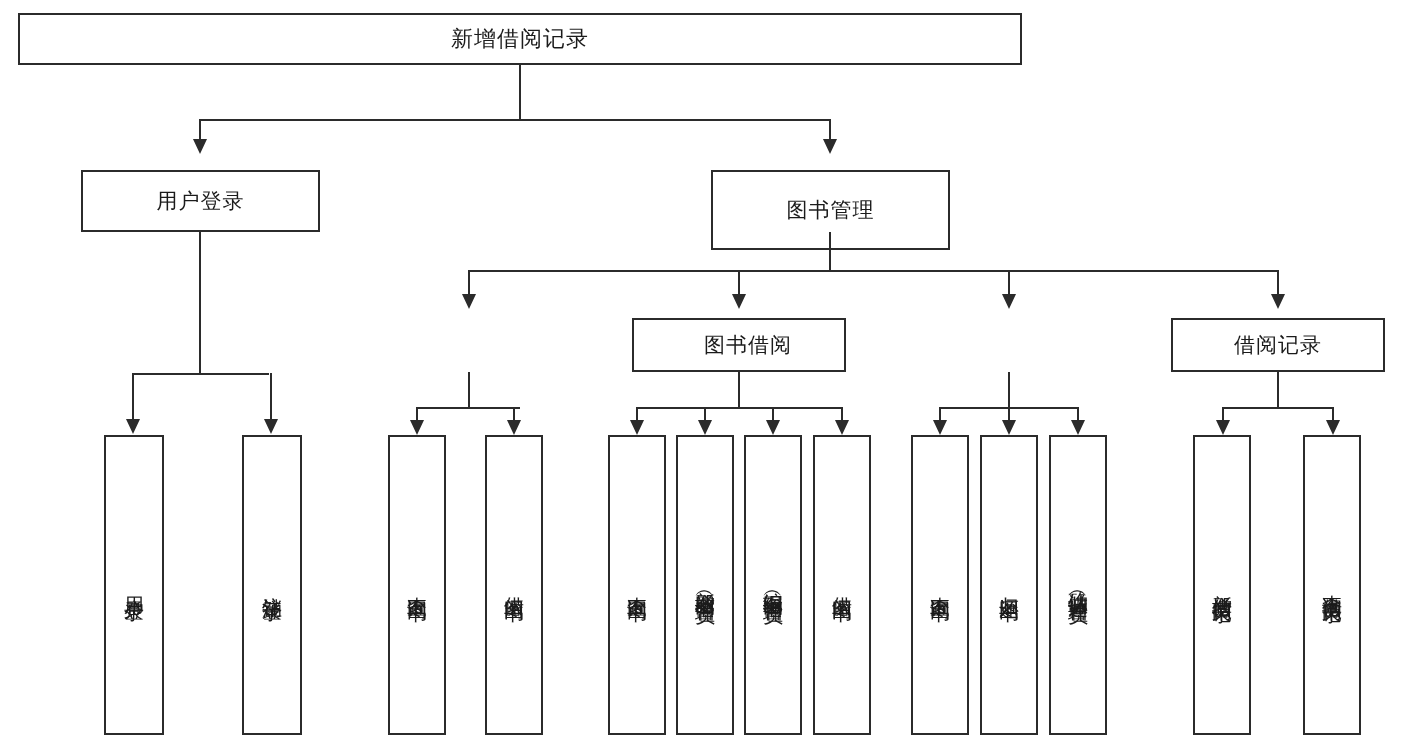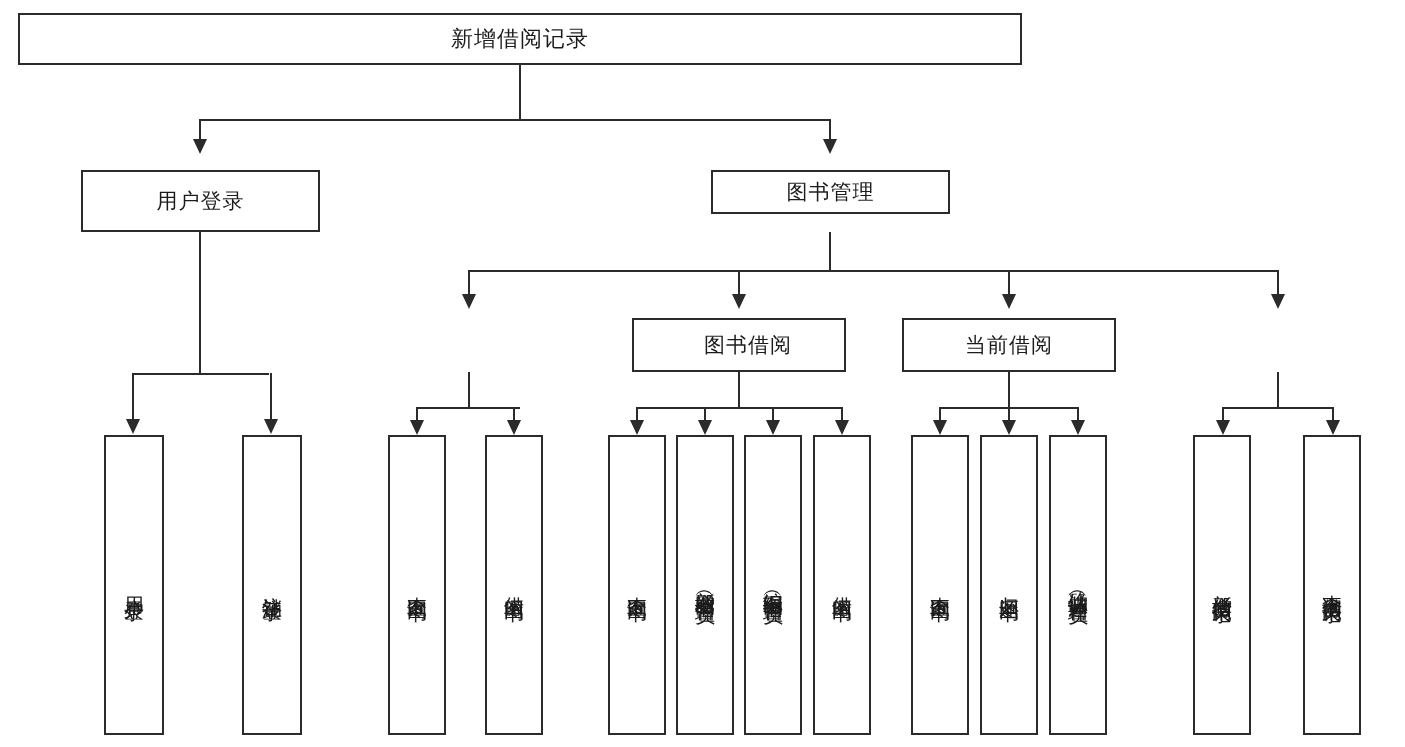--- a/index.html
+++ b/index.html
@@ -88,21 +88,21 @@
   <div class="ln h" style="left:199px;top:119px;width:632px;height:2px;"></div>
 
   <div class="ln v" style="left:199px;top:119px;width:2px;height:22px;"></div>
   <div class="arrow" style="left:193px;top:139px;"></div>
   <div class="ln v" style="left:829px;top:119px;width:2px;height:22px;"></div>
   <div class="arrow" style="left:823px;top:139px;"></div>
 
   <div class="node h" style="left:81px;top:170px;width:239px;height:62px;">
     <span>用户登录</span>
   </div>
-  <div class="node h" style="left:711px;top:170px;width:239px;height:44px;text-align:right;">
+  <div class="node h" style="left:711px;top:170px;width:239px;height:80px;text-align:right;">
     <span>图书管理</span>
   </div>
 
   <div class="ln v" style="left:199px;top:232px;width:2px;height:142px;"></div>
   <div class="ln h" style="left:132px;top:373px;width:137px;height:2px;"></div>
   <div class="ln v" style="left:132px;top:373px;width:2px;height:48px;"></div>
   <div class="arrow" style="left:126px;top:419px;"></div>
   <div class="ln v" style="left:270px;top:373px;width:2px;height:48px;"></div>
   <div class="arrow" style="left:264px;top:419px;"></div>
 
@@ -113,22 +113,22 @@
   <div class="ln v" style="left:738px;top:270px;width:2px;height:26px;"></div>
   <div class="arrow" style="left:732px;top:294px;"></div>
   <div class="ln v" style="left:1008px;top:270px;width:2px;height:26px;"></div>
   <div class="arrow" style="left:1002px;top:294px;"></div>
   <div class="ln v" style="left:1277px;top:270px;width:2px;height:26px;"></div>
   <div class="arrow" style="left:1271px;top:294px;"></div>
 
   <div class="node h" style="left:632px;top:318px;width:214px;height:54px;padding-left:18px;">
     <span>图书借阅</span>
   </div>
-  <div class="node h" style="left:902px;top:318px;width:214px;height:54px;">
-    <span>当前借阅</span>
+  <div class="node h" style="left:1171px;top:318px;width:214px;height:54px;">
+    <span>借阅记录</span>
   </div>
 
   <div class="ln v" style="left:468px;top:372px;width:2px;height:36px;"></div>
   <div class="ln h" style="left:416px;top:407px;width:104px;height:2px;"></div>
   <div class="ln v" style="left:416px;top:407px;width:2px;height:16px;"></div>
   <div class="arrow" style="left:410px;top:420px;"></div>
   <div class="ln v" style="left:513px;top:407px;width:2px;height:16px;"></div>
   <div class="arrow" style="left:507px;top:420px;"></div>
 
   <div class="ln v" style="left:738px;top:372px;width:2px;height:36px;"></div>

